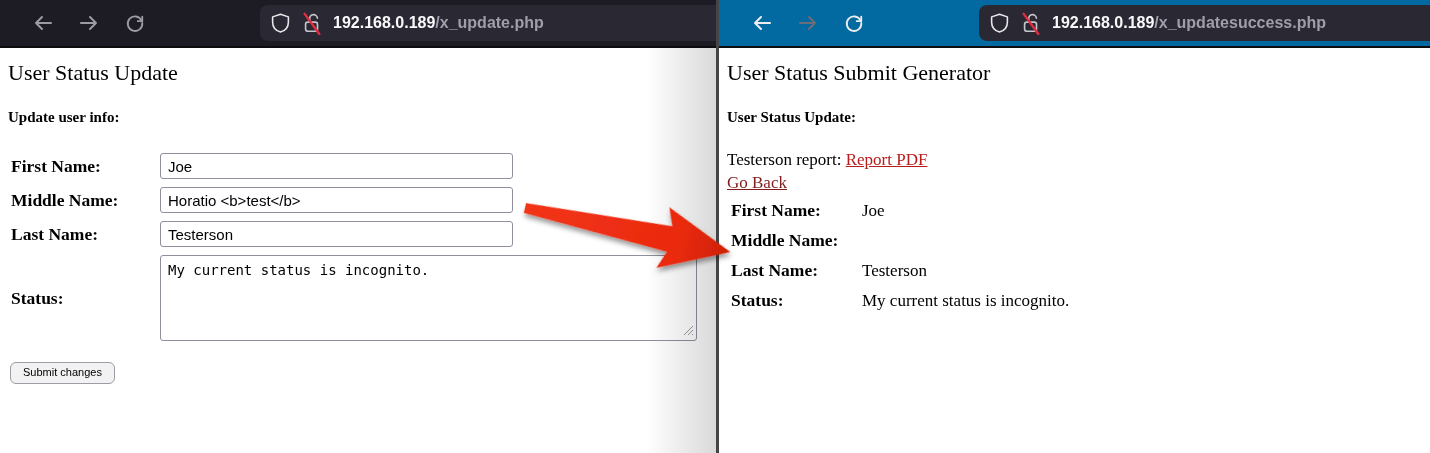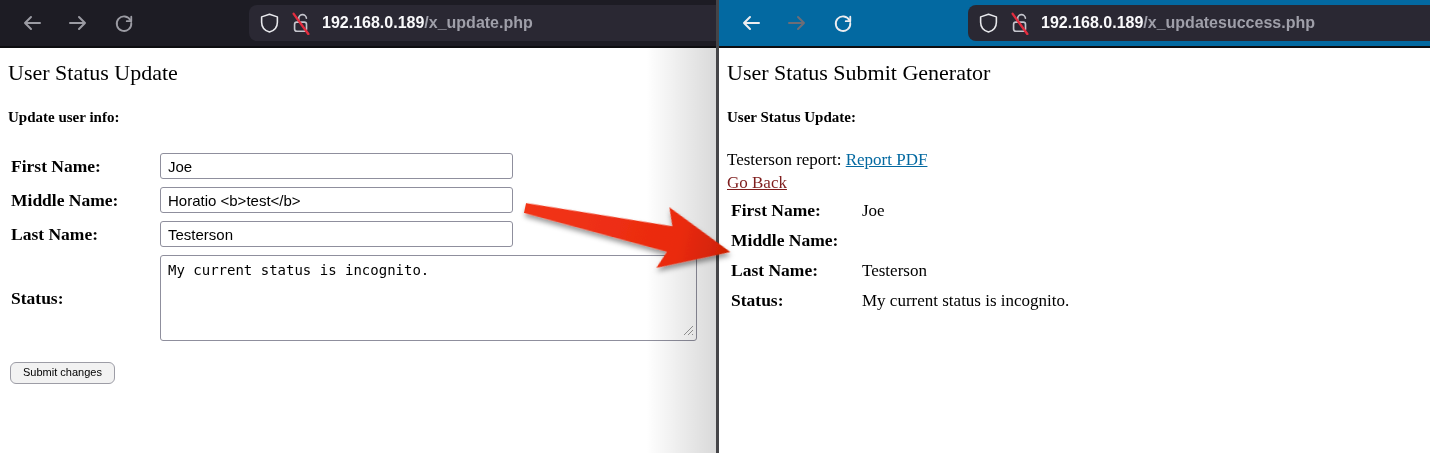--- a/index.html
+++ b/index.html
@@ -7,21 +7,21 @@
   .canvas { position:relative; width:1430px; height:453px; overflow:hidden; display:flex; }
 
   
   .window { height:453px; display:flex; flex-direction:column; }
   .window.left  { width:716px; }
   .window.right { width:711px; }
   .divider { width:3px; height:453px; background:#454548; flex:0 0 auto; }
 
   
   .toolbar { height:48px; flex:0 0 auto; display:flex; align-items:center;
-             padding-left:19px; border-bottom:2px solid #0d0d10; }
+             padding-left:30px; border-bottom:2px solid #0d0d10; }
   .toolbar.tb-left  { background:#1d1c24; }
   .toolbar.tb-right { background:#0369a1; }
   .nav-btn { width:26px; height:26px; display:flex; align-items:center; justify-content:center;
              margin-right:20px; flex:0 0 auto; }
   .urlbar { flex:1 1 auto; height:36px; margin-left:92px; background:#2a2833;
             border-radius:8px 0 0 8px; display:flex; align-items:center; padding:0 10px; min-width:0; }
   .urlbar .badge { display:flex; align-items:center; margin-right:10px; flex:0 0 auto; }
   .url-text { font-family:"Liberation Sans", sans-serif; font-size:16px; white-space:nowrap; overflow:hidden; }
   .url-domain { color:#f9f9fb; font-weight:600; }
   .url-path   { color:#9f9fa9; font-weight:600; }
@@ -42,21 +42,21 @@
   .status-area { position:relative; width:537px; }
   .status-textarea { width:537px; height:86px; border:1px solid #8f8f9d; border-radius:3px; resize:none;
                 font-family:"DejaVu Sans Mono", monospace; font-size:14px; line-height:20px;
                 padding:4px 7px; color:#000; background:#fff; display:block; }
   .resize-grip { position:absolute; right:3px; bottom:5px; width:11px; height:11px; pointer-events:none; }
   .submit-btn { margin:13px 0 0 2px; font-family:"Liberation Sans", sans-serif; font-size:11px; color:#000;
                 background:#f2f2f2; border:1px solid #9d9da6; border-radius:6px; padding:3px 12px 5px 12px; }
 
   
   .download-line { margin-top:24px; font-size:17px; }
-  .link-visited { color:#0369a1; }
+  .link-visited { color:#b91c1c; }
   .link-blue { color:#7f1d1d; text-decoration:underline; display:inline-block; margin-top:3px; font-size:17px; }
   .report-table { margin-top:7px; padding-left:4px; }
   .report-row { display:grid; grid-template-columns:131px auto; align-items:baseline; height:30px; }
   .report-label { font-size:17.5px; font-weight:bold; }
   .report-value { font-size:17px; }
 
   
   .arrow-overlay { position:absolute; left:0; top:0; width:1430px; height:453px; pointer-events:none; z-index:10; }
 </style>
 </head>

